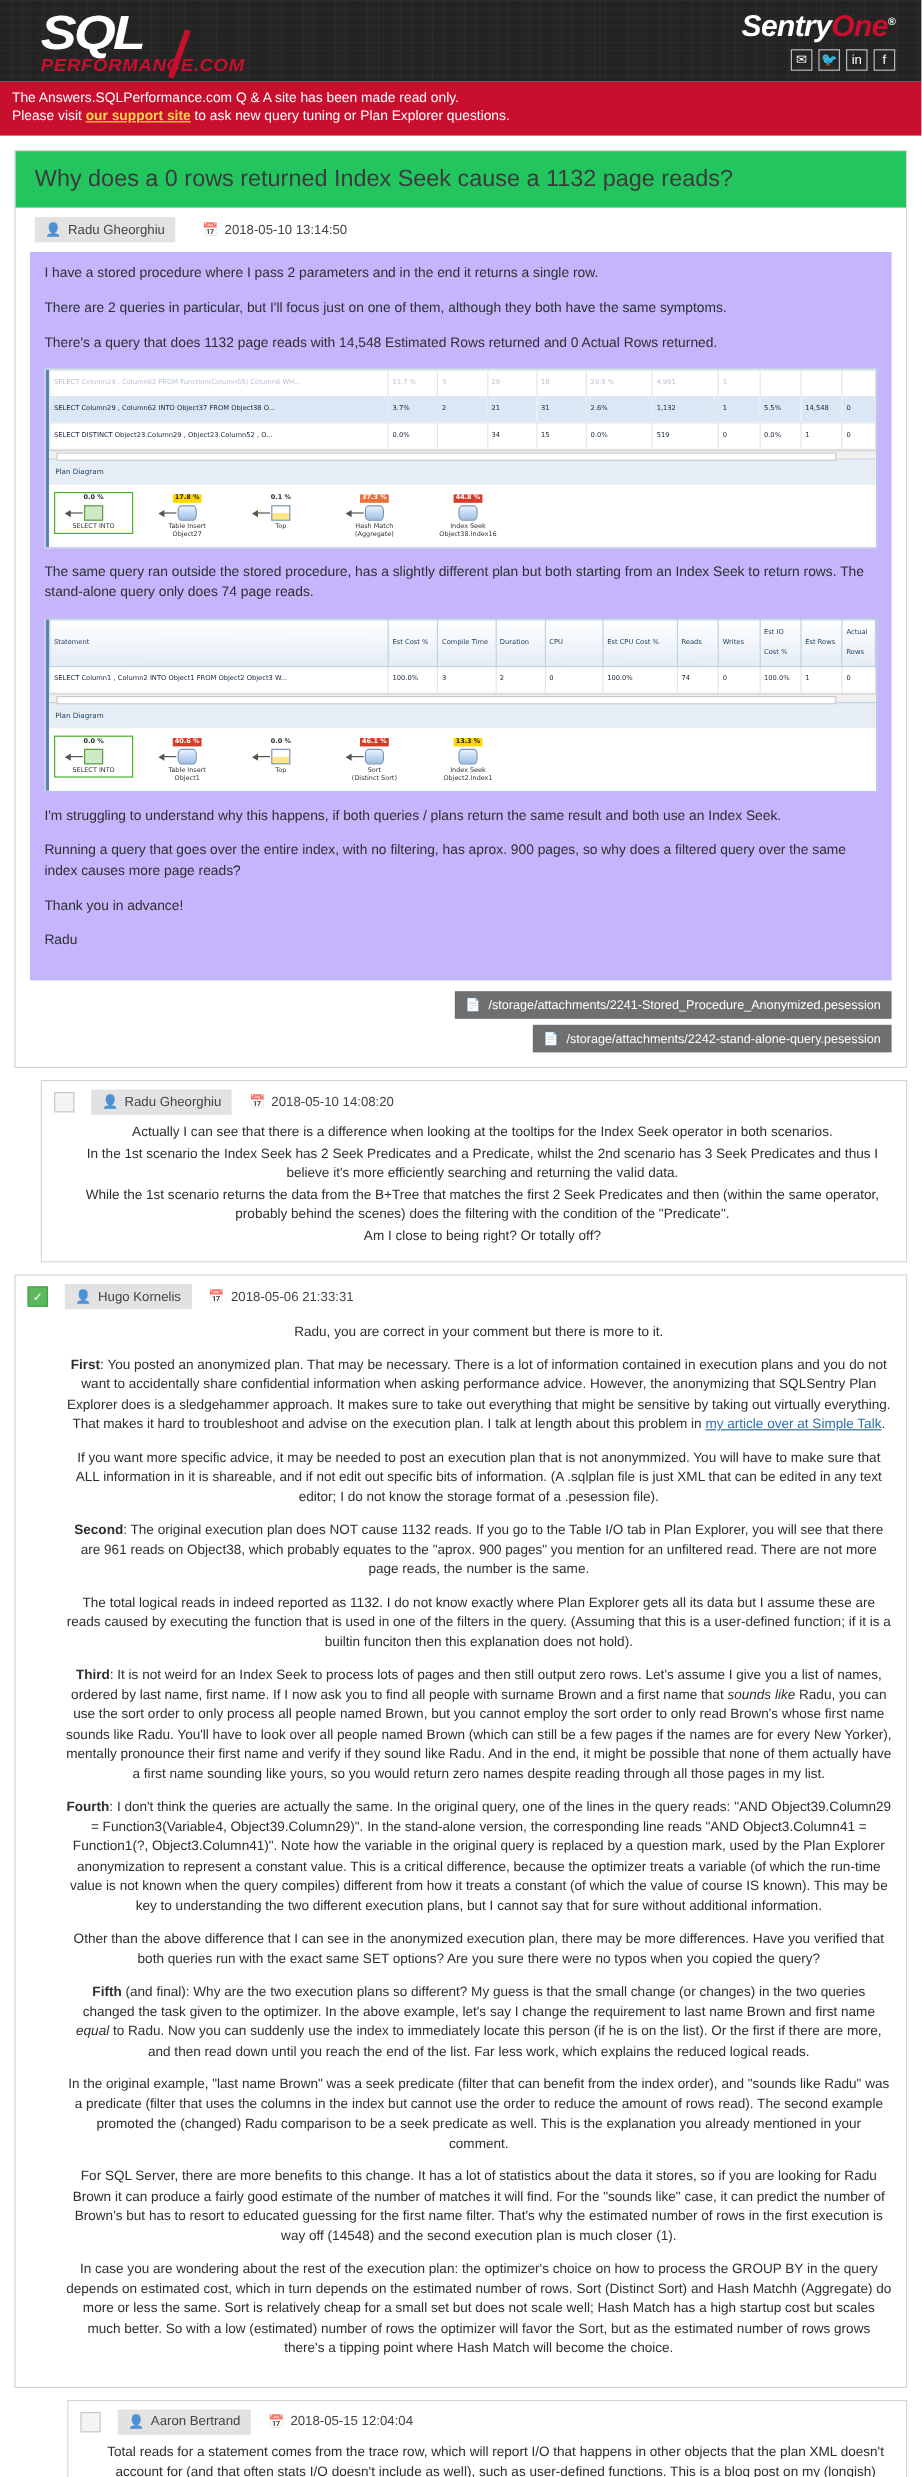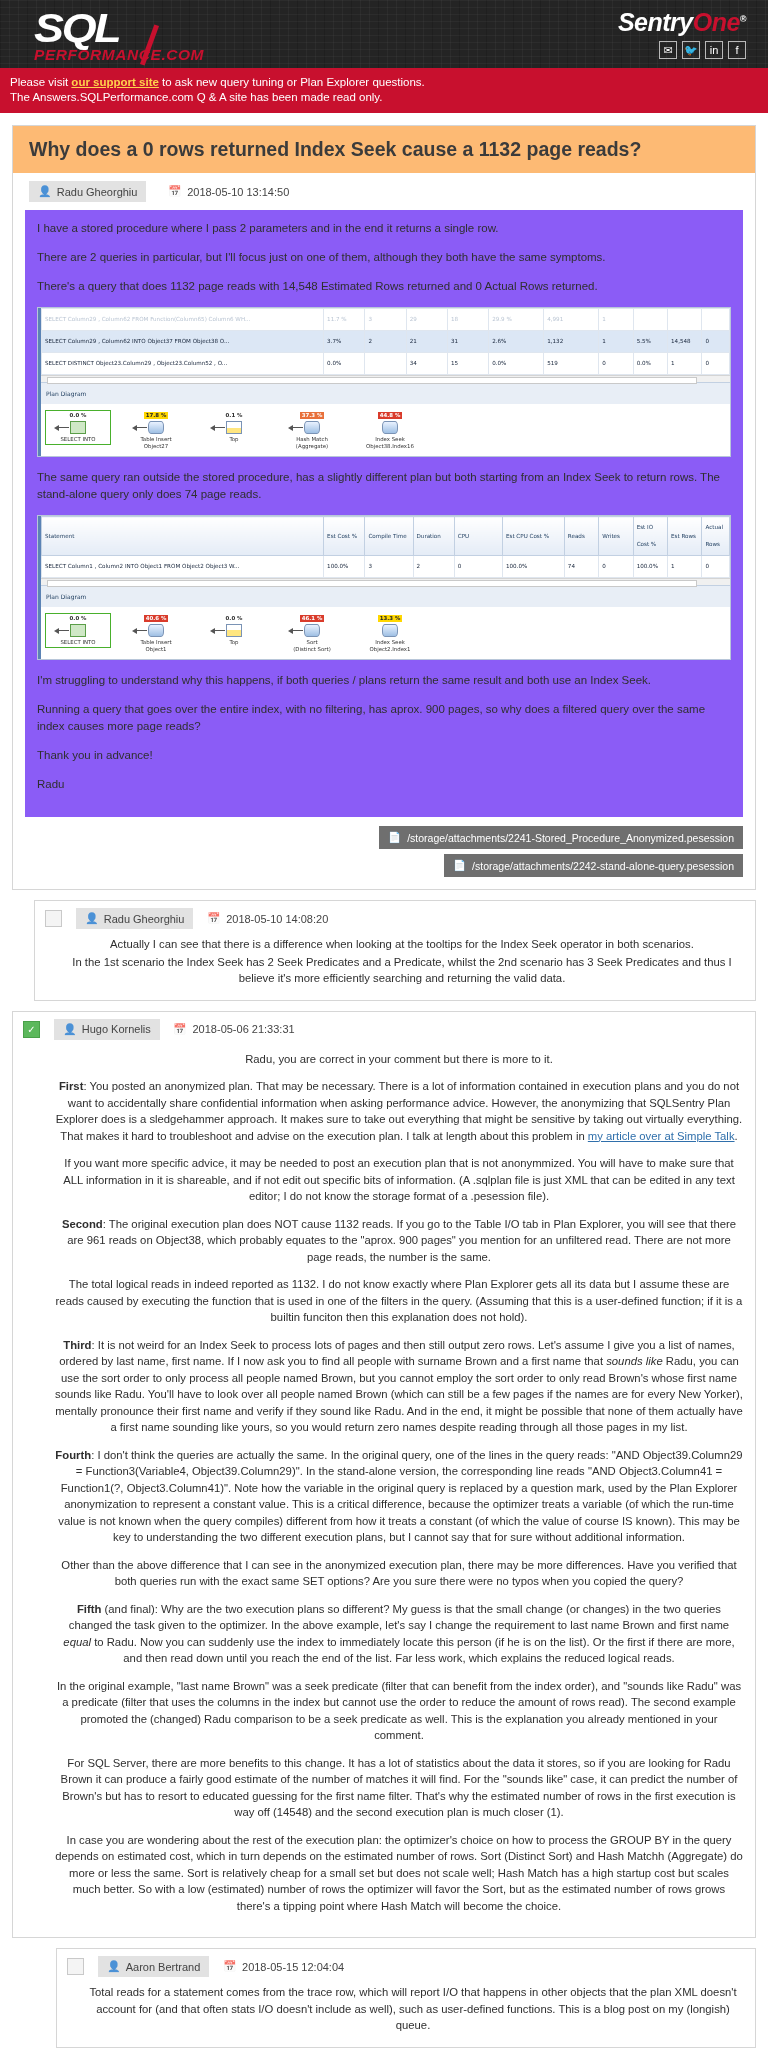--- a/index.html
+++ b/index.html
@@ -89,43 +89,43 @@
 
   
   .page{ padding:12px 12px 0 12px; }
 
   .qcard{
     border:1px solid #d6d6d6;
     background:#ffffff;
     padding:0 0 10px 0;
   }
   .qtitle{
-    background:#fdba74;
+    background:#22c55e;
     font-size:19.5px;
     color:#3b3b3b;
     padding:12px 16px 12px 16px;
-    font-weight:bold;
+    font-weight:normal;
     margin:0;
   }
   .byline{
     padding:8px 16px 6px 16px;
     display:flex; align-items:center; gap:22px;
     font-size:11px; color:#555;
   }
   .chip{
     background:#e2e2e2;
     padding:4px 9px;
     display:flex; align-items:center; gap:5px;
     color:#444;
   }
   .date-wrap{ display:flex; align-items:center; gap:5px; color:#444; }
   .ic{ display:inline-block; opacity:.75; }
 
   .qbody{
-    background:#8b5cf6;
+    background:#c4b5fd;
     margin:2px 12px 0 12px;
     padding:10px 12px 12px 12px;
     font-size:11.5px;
     line-height:17px;
     color:#2f2f2f;
   }
   .qbody p{ margin:0 0 12px 0; }
 
   
   .shot{
@@ -286,22 +286,22 @@
   </div>
   <div class="social">
     <span class="sbox">✉</span>
     <span class="sbox">🐦</span>
     <span class="sbox">in</span>
     <span class="sbox">f</span>
   </div>
 </div>
 
 <div class="notice">
+  <div>The Answers.SQLPerformance.com Q &amp; A site has been made read only.</div>
   <div><span>Please visit </span><a href="#">our support site</a><span> to ask new query tuning or Plan Explorer questions.</span></div>
-  <div>The Answers.SQLPerformance.com Q &amp; A site has been made read only.</div>
 </div>
 
 <div class="page">
 
   <div class="qcard">
     <h1 class="qtitle">Why does a 0 rows returned Index Seek cause a 1132 page reads?</h1>
 
     <div class="byline">
       <span class="chip">
         <span class="ic">👤</span>
@@ -513,20 +513,22 @@
         <span>Radu Gheorghiu</span>
       </span>
       <span class="date-wrap">
         <span class="ic">📅</span>
         <span>2018-05-10 14:08:20</span>
       </span>
     </div>
     <div class="ans-body compact">
       <p>Actually I can see that there is a difference when looking at the tooltips for the Index Seek operator in both scenarios.</p>
       <p>In the 1st scenario the Index Seek has 2 Seek Predicates and a Predicate, whilst the 2nd scenario has 3 Seek Predicates and thus I believe it's more efficiently searching and returning the valid data.</p>
+      <p>While the 1st scenario returns the data from the B+Tree that matches the first 2 Seek Predicates and then (within the same operator, probably behind the scenes) does the filtering with the condition of the "Predicate".</p>
+      <p>Am I close to being right? Or totally off?</p>
     </div>
   </div>
 
   <div class="answer">
     <div class="ans-head">
       <span class="vote accepted">✓</span>
       <span class="chip">
         <span class="ic">👤</span>
         <span>Hugo Kornelis</span>
       </span>

